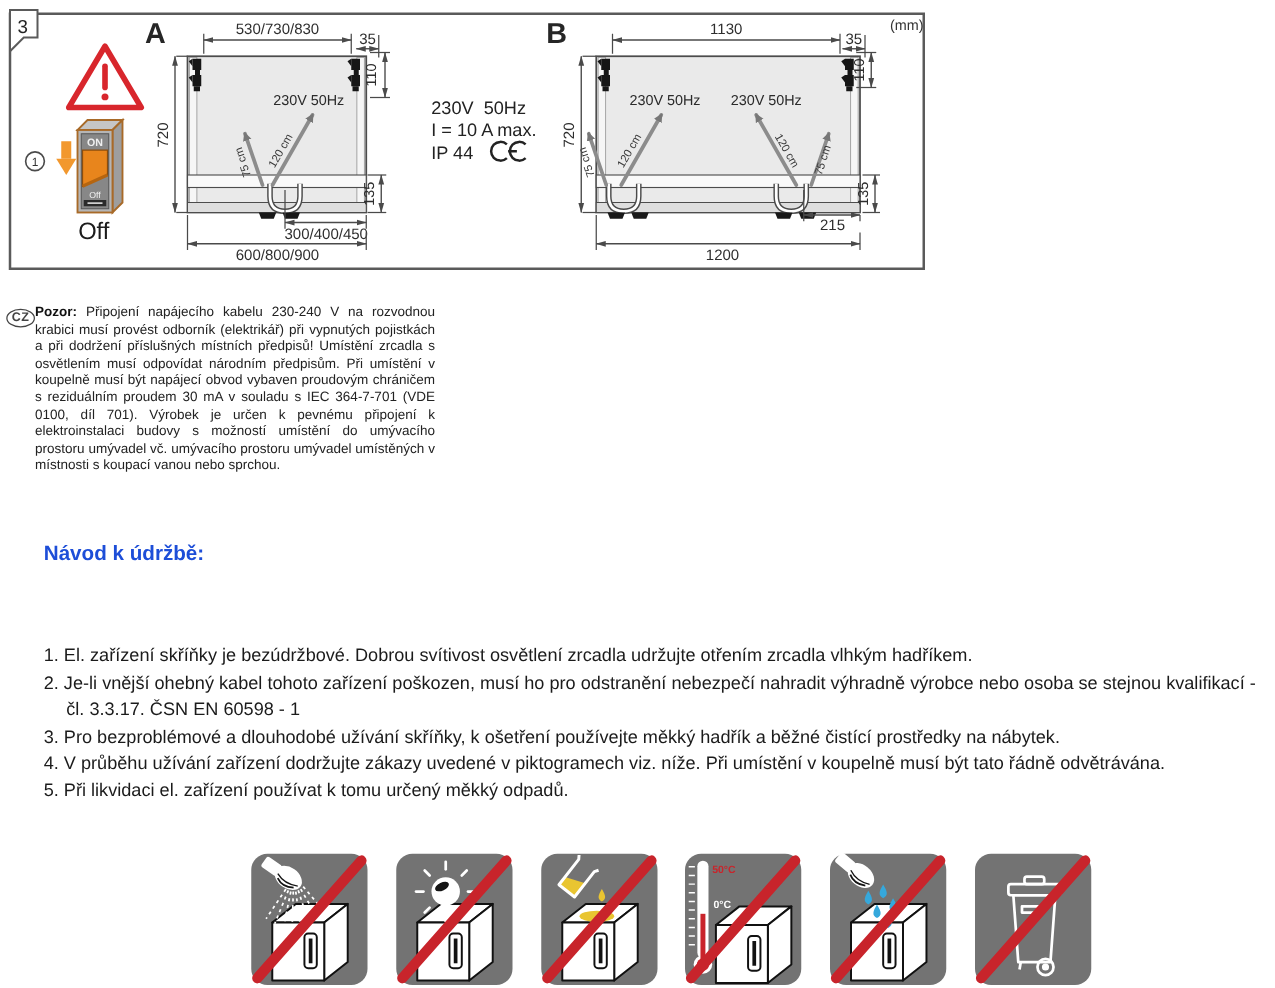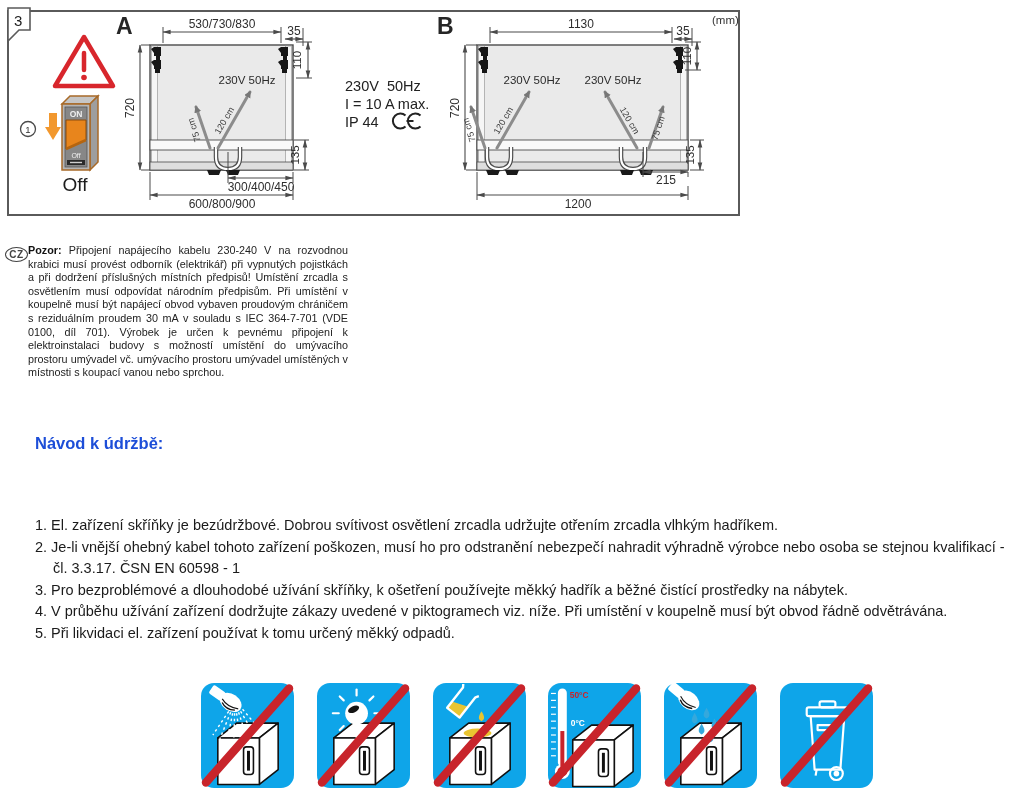--- a/index.html
+++ b/index.html
@@ -27,21 +27,21 @@
 
   
   #maint-heading{left:35px;top:434px;font-size:16.5px;font-weight:bold;color:#1d4ed8;}
   #maint-list{left:35px;top:468px;width:980px;font-size:14.5px;line-height:21.5px;color:#1b1b1b;margin-top:47px;}
   .li{padding-left:18px;text-indent:-18px;}
   .li .num{margin-right:4px;}
 
   
   #picto-row{left:201px;top:683px;width:672px;height:105px;display:flex;
     justify-content:space-between;}
-  .picto{width:93px;height:105px;background:#0ea5e9;border-radius:13px;}
+  .picto{width:93px;height:105px;background:#737373;border-radius:13px;}
   .picto svg{display:block;}
 </style>
 </head>
 <body>
 
 <svg width="0" height="0" style="position:absolute" aria-hidden="true">
   <defs>
     <g id="cab">
       <polygon points="17,55 59,55 78,40 36,40" fill="#fff" stroke="#111" stroke-width="1.6" stroke-linejoin="round"></polygon>
       <polygon points="59,55 78,40 78,87 59,102" fill="#fff" stroke="#111" stroke-width="1.6" stroke-linejoin="round"></polygon>
@@ -234,21 +234,21 @@
 </svg>
 
 <div id="warn-badge" class="abs">CZ</div>
 <p id="warn-par" class="abs" style="margin:0"><b>Pozor:</b> <span>Připojení napájecího kabelu 230-240 V na rozvodnou krabici musí provést odborník (elektrikář) při vypnutých pojistkách a při dodržení příslušných místních předpisů! Umístění zrcadla s osvětlením musí odpovídat národním předpisům. Při umístění v koupelně musí být napájecí obvod vybaven proudovým chráničem s reziduálním proudem 30 mA v souladu s IEC 364-7-701 (VDE 0100, díl 701). Výrobek je určen k pevnému připojení k elektroinstalaci budovy s možností umístění do umývacího prostoru umývadel vč. umývacího prostoru umývadel umístěných v místnosti s koupací vanou nebo sprchou.</span></p>
 
 <div id="maint-heading" class="abs">Návod k údržbě:</div>
 <div id="maint-list" class="abs">
   <div class="li"><span class="num">1.</span><span>El. zařízení skříňky je bezúdržbové. Dobrou svítivost osvětlení zrcadla udržujte otřením zrcadla vlhkým hadříkem.</span></div>
   <div class="li"><span class="num">2.</span><span>Je-li vnější ohebný kabel tohoto zařízení poškozen, musí ho pro odstranění nebezpečí nahradit výhradně výrobce nebo osoba se stejnou kvalifikací - čl. 3.3.17. ČSN EN 60598 - 1</span></div>
   <div class="li"><span class="num">3.</span><span>Pro bezproblémové a dlouhodobé užívání skříňky, k ošetření používejte měkký hadřík a běžné čistící prostředky na nábytek.</span></div>
-  <div class="li"><span class="num">4.</span><span>V průběhu užívání zařízení dodržujte zákazy uvedené v piktogramech viz. níže. Při umístění v koupelně musí být obvod řádně odvětrávána.</span></div>
+  <div class="li"><span class="num">4.</span><span>V průběhu užívání zařízení dodržujte zákazy uvedené v piktogramech viz. níže. Při umístění v koupelně musí být tato řádně odvětrávána.</span></div>
   <div class="li"><span class="num">5.</span><span>Při likvidaci el. zařízení používat k tomu určený měkký odpadů.</span></div>
 </div>
 
 <div id="picto-row" class="abs">
 
   <div class="picto">
     <svg width="93" height="105" viewBox="0 0 94 105">
       <use href="#cab"></use>
       <g transform="translate(30,19) rotate(35)">
           <use href="#shead"></use>

